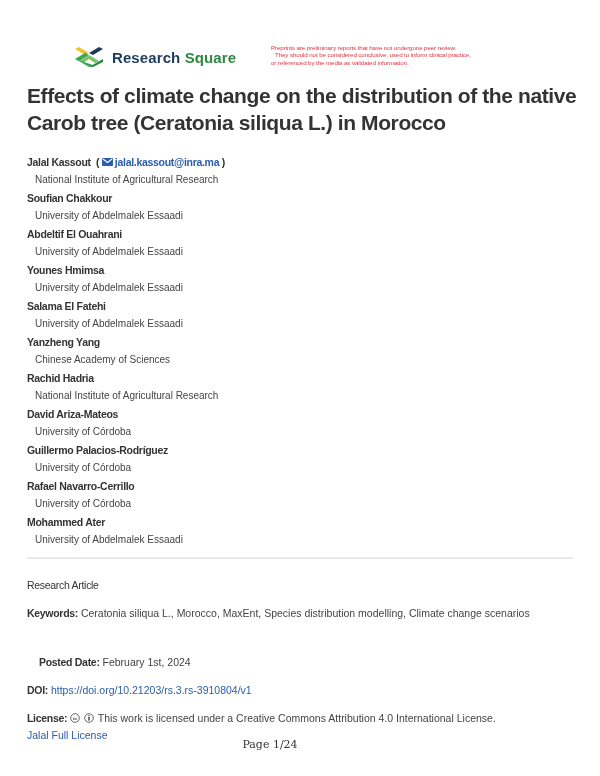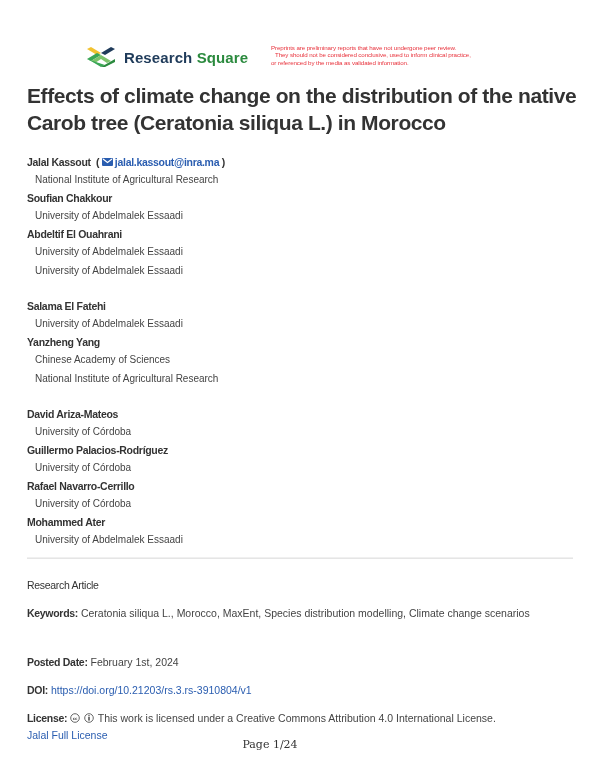--- a/index.html
+++ b/index.html
@@ -17,21 +17,21 @@
     }
     .header {
       position: absolute;
       top: 44px;
       left: 74px;
       width: 480px;
       height: 30px;
     }
     .logo {
       position: absolute;
-      left: 12px;
+      left: 0;
       top: 2px;
       display: flex;
       align-items: center;
     }
     .logo svg {
       width: 30px;
       height: 22px;
       display: block;
     }
     .logo-text {
@@ -134,21 +134,21 @@
       color: #333;
       letter-spacing: -0.3px;
     }
     .article-type {
       top: 577px;
       font-weight: normal;
       color: #333;
       letter-spacing: -0.3px;
     }
     .keywords { top: 605px; }
-    .posted { top: 654px; }
+    .posted { top: 654px; margin-left: 12px; }
     .doi { top: 682px; }
     .license { top: 710px; }
     .link {
       color: #2a5db0;
       text-decoration: none;
     }
     .cc-icon {
       display: inline-block;
       width: 10px;
       height: 10px;
@@ -204,31 +204,33 @@
   </div>
   <div class="author">
     <div class="author-name">Soufian Chakkour</div>
     <div class="author-affil">University of Abdelmalek Essaadi</div>
   </div>
   <div class="author">
     <div class="author-name">Abdeltif El Ouahrani</div>
     <div class="author-affil">University of Abdelmalek Essaadi</div>
   </div>
   <div class="author">
+    <div class="author-name">Younes Hmimsa</div>
     <div class="author-affil">University of Abdelmalek Essaadi</div>
   </div>
   <div class="author">
     <div class="author-name">Salama El Fatehi</div>
     <div class="author-affil">University of Abdelmalek Essaadi</div>
   </div>
   <div class="author">
     <div class="author-name">Yanzheng Yang</div>
     <div class="author-affil">Chinese Academy of Sciences</div>
   </div>
   <div class="author">
+    <div class="author-name">Rachid Hadria</div>
     <div class="author-affil">National Institute of Agricultural Research</div>
   </div>
   <div class="author">
     <div class="author-name">David Ariza-Mateos</div>
     <div class="author-affil">University of Córdoba</div>
   </div>
   <div class="author">
     <div class="author-name">Guillermo Palacios-Rodríguez</div>
     <div class="author-affil">University of Córdoba</div>
   </div>

